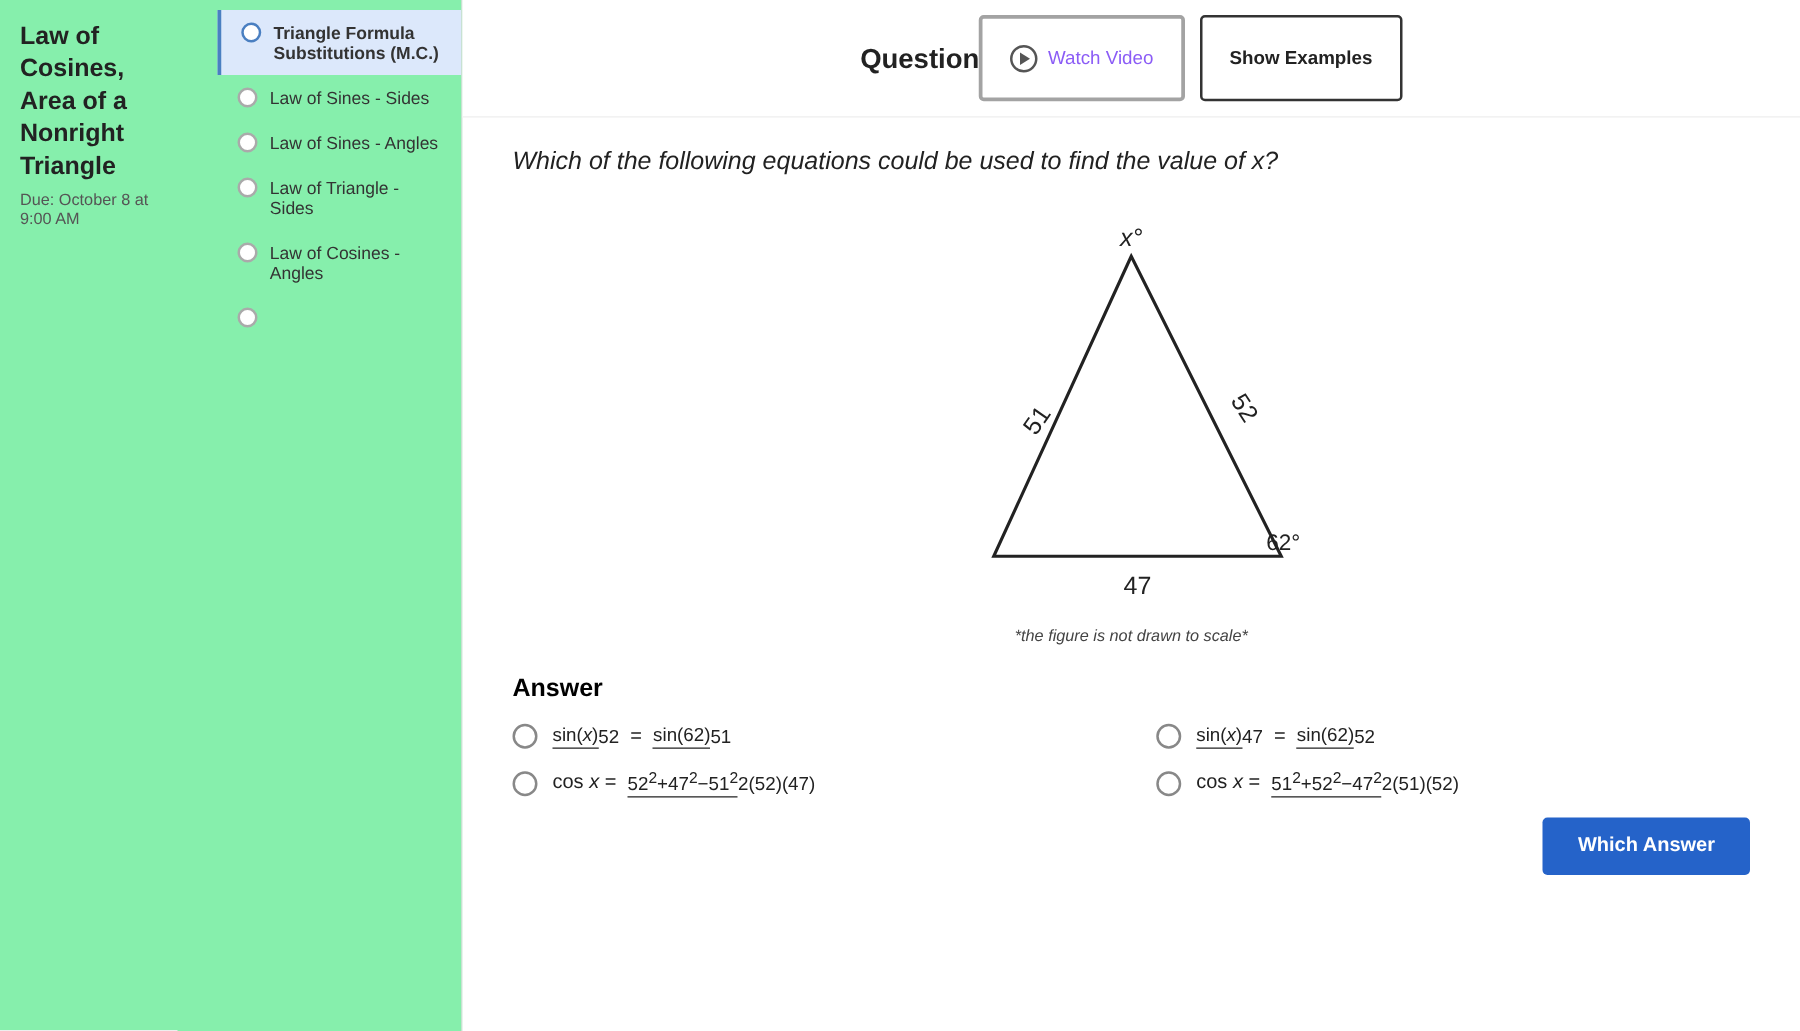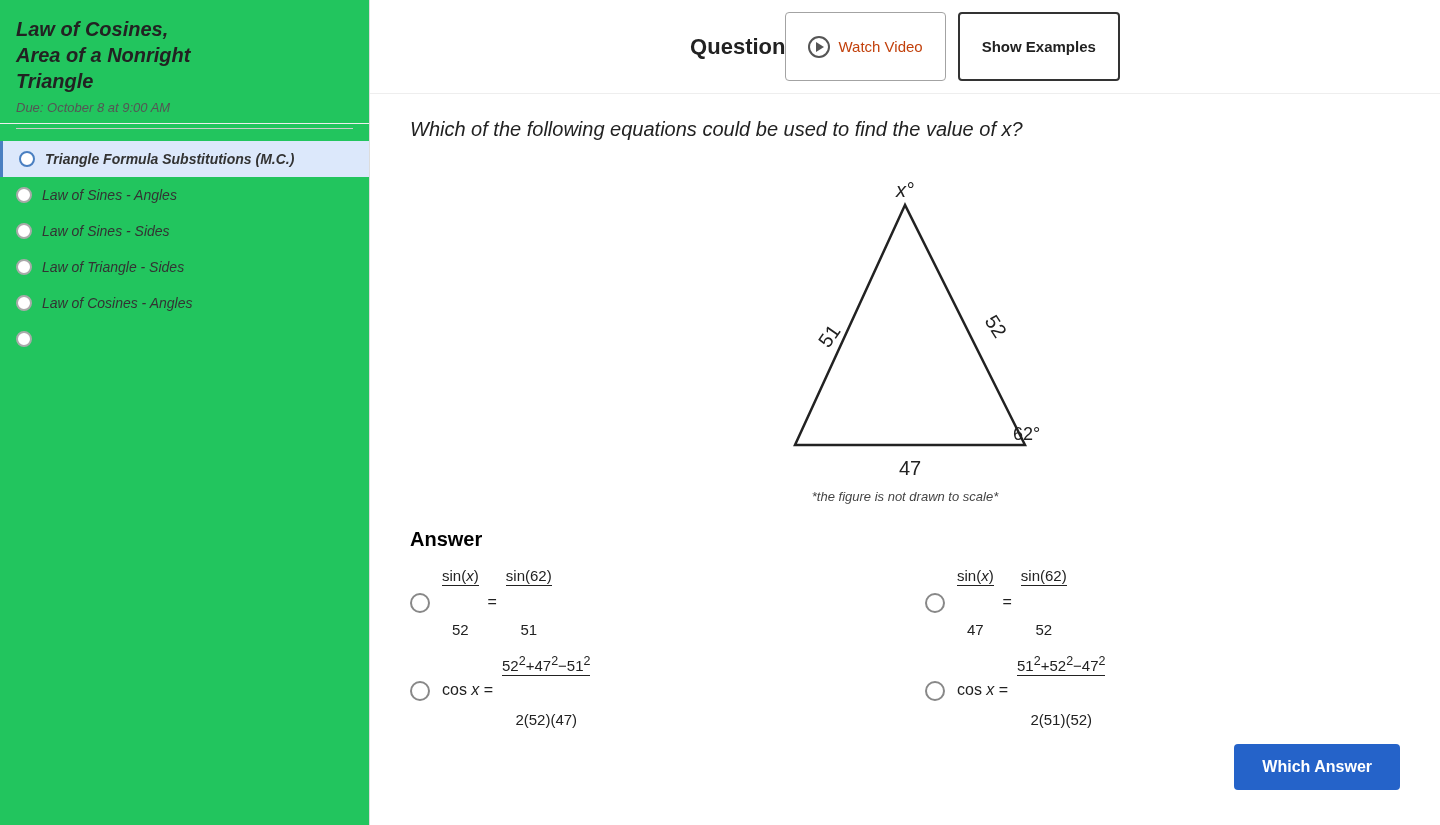--- a/index.html
+++ b/index.html
@@ -2,28 +2,26 @@
 <html><head>
   <meta charset="utf-8">
   <style>
     * { box-sizing: border-box; margin: 0; padding: 0; }
     body { font-family: Arial, sans-serif; background: #f5f5f5; display: flex; height: 825px; overflow: hidden; }
 
     
     #sidebar {
       width: 370px;
       min-width: 370px;
-      background: #22c55e;
+      background: #86efac;
       border-right: 1px solid #ddd;
       padding: 0;
       display: flex;
-      flex-direction: column;
       height: 100%;
       overflow-y: auto;
-      font-style: italic;
     }
     .sidebar-header {
       padding: 16px 16px 8px 16px;
       border-bottom: 1px solid #eee;
     }
     .sidebar-title {
       font-size: 20px;
       font-weight: bold;
       color: #222;
       line-height: 1.3;
@@ -42,21 +40,20 @@
     .sidebar-divider {
       border: none;
       border-top: 1px solid #ccc;
       margin: 4px 16px;
     }
     .sidebar-items {
       padding: 8px 0;
     }
     .sidebar-item {
       display: flex;
-      align-items: center;
       padding: 10px 16px;
       cursor: pointer;
       font-size: 14px;
       color: #333;
       border-radius: 0;
     }
     .sidebar-item.active {
       background: #dce8fb;
       font-weight: bold;
     }
@@ -103,26 +100,26 @@
     }
     .top-bar-actions {
       display: flex;
       gap: 12px;
     }
     .btn-watch {
       display: flex;
       align-items: center;
       gap: 8px;
       padding: 10px 22px;
-      border: 1px solid #a3a3a3;
+      border: 3px solid #a3a3a3;
       background: #fff;
       border-radius: 4px;
       font-size: 15px;
       cursor: pointer;
-      color: #c2410c;
+      color: #8b5cf6;
     }
     .btn-watch .play-circle {
       width: 22px;
       height: 22px;
       border-radius: 50%;
       border: 2px solid #555;
       display: flex;
       align-items: center;
       justify-content: center;
     }
@@ -157,21 +154,21 @@
     
     .figure-container {
       display: flex;
       flex-direction: column;
       align-items: center;
       margin-bottom: 8px;
     }
     .figure-note {
       font-size: 13px;
       color: #444;
-      margin-top: 4px;
+      margin-top: 16px;
       font-style: italic;
     }
     
     .answer-section {
       margin-top: 24px;
     }
     .answer-label {
       font-size: 20px;
       font-weight: bold;
       margin-bottom: 16px;
@@ -195,25 +192,24 @@
       border: 2px solid #888;
       flex-shrink: 0;
       background: #fff;
     }
     .math-expr {
       font-size: 16px;
       color: #222;
     }
     .fraction {
       display: inline-flex;
-      flex-direction: column;
+      flex-direction: row;
       align-items: center;
       vertical-align: middle;
       font-size: 15px;
-      gap: 34px;
     }
     .fraction .numer { border-bottom: 1px solid #222; padding-bottom: 1px; }
     .fraction .denom { padding-top: 1px; }
     .btn-submit {
       background: #2563c9;
       color: #fff;
       border: none;
       border-radius: 4px;
       padding: 14px 28px;
       font-size: 16px;
@@ -238,25 +234,25 @@
     <div class="sidebar-due">Due: October 8 at 9:00 AM</div>
   </div>
   <hr class="sidebar-divider">
   <div class="sidebar-items">
     <div class="sidebar-item active">
       <div class="radio-circle"></div>
       <span class="sidebar-item-label">Triangle Formula Substitutions (M.C.)</span>
     </div>
     <div class="sidebar-item">
       <div class="radio-circle"></div>
+      <span class="sidebar-item-label">Law of Sines - Sides</span>
+    </div>
+    <div class="sidebar-item">
+      <div class="radio-circle"></div>
       <span class="sidebar-item-label">Law of Sines - Angles</span>
-    </div>
-    <div class="sidebar-item">
-      <div class="radio-circle"></div>
-      <span class="sidebar-item-label">Law of Sines - Sides</span>
     </div>
     <div class="sidebar-item">
       <div class="radio-circle"></div>
       <span class="sidebar-item-label">Law of Triangle - Sides</span>
     </div>
     <div class="sidebar-item">
       <div class="radio-circle"></div>
       <span class="sidebar-item-label">Law of Cosines - Angles</span>
     </div>
     <div class="sidebar-item">

